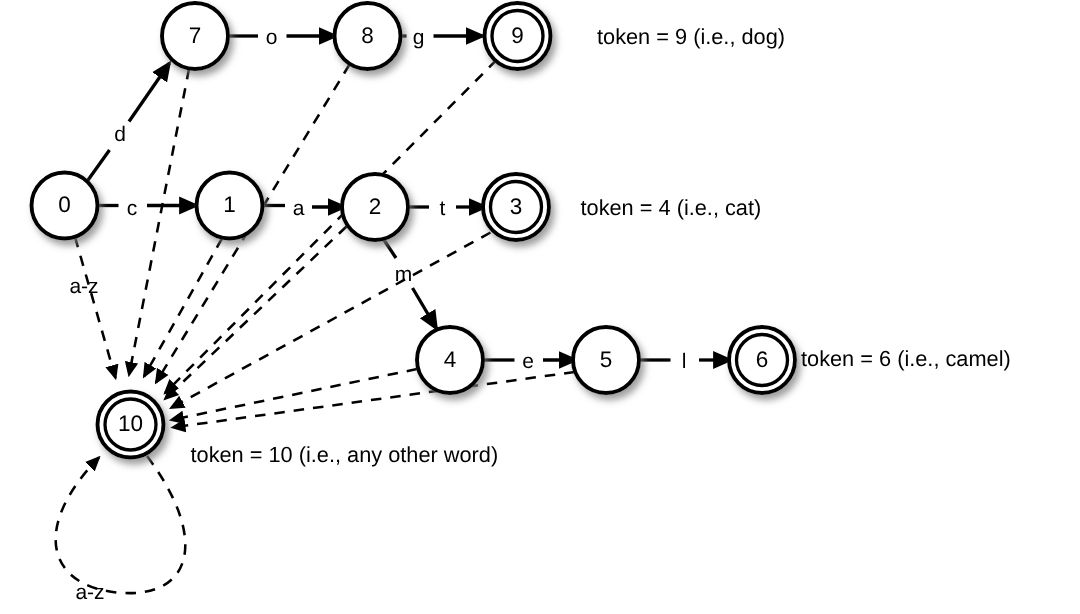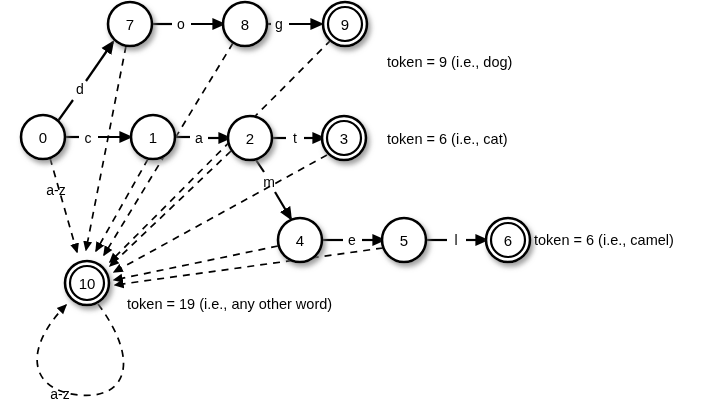--- a/index.html
+++ b/index.html
@@ -211,21 +211,21 @@
       <text class="edge-label" x="269" y="182">m</text>
       <text class="edge-label" x="352" y="240">e</text>
       <text class="edge-label" x="456" y="240">l</text>
       <text class="edge-label" x="181" y="24">o</text>
       <text class="edge-label" x="279" y="24">g</text>
       <text class="edge-label" x="56" y="190">a-z</text>
       <text class="edge-label" x="60" y="394">a-z</text>
     </g>
   </svg>
 
-  <div class="token-label" style="left:387px; top:18px;margin-top:37px;">token = 9 (i.e., dog)</div>
-
-  <div class="token-label" style="left:387px; top:132px;">token = 6 (i.e., cat)</div>
+  <div class="token-label" style="left:398px; top:18px;">token = 9 (i.e., dog)</div>
+
+  <div class="token-label" style="left:387px; top:132px;">token = 4 (i.e., cat)</div>
 
   <div class="token-label" style="left:534px; top:233px;">token = 6 (i.e., camel)</div>
 
-  <div class="token-label" style="left:127px; top:297px;">token = 19 (i.e., any other word)</div>
+  <div class="token-label" style="left:127px; top:297px;">token = 10 (i.e., any other word)</div>
 
 </div>
 
 </body></html>

